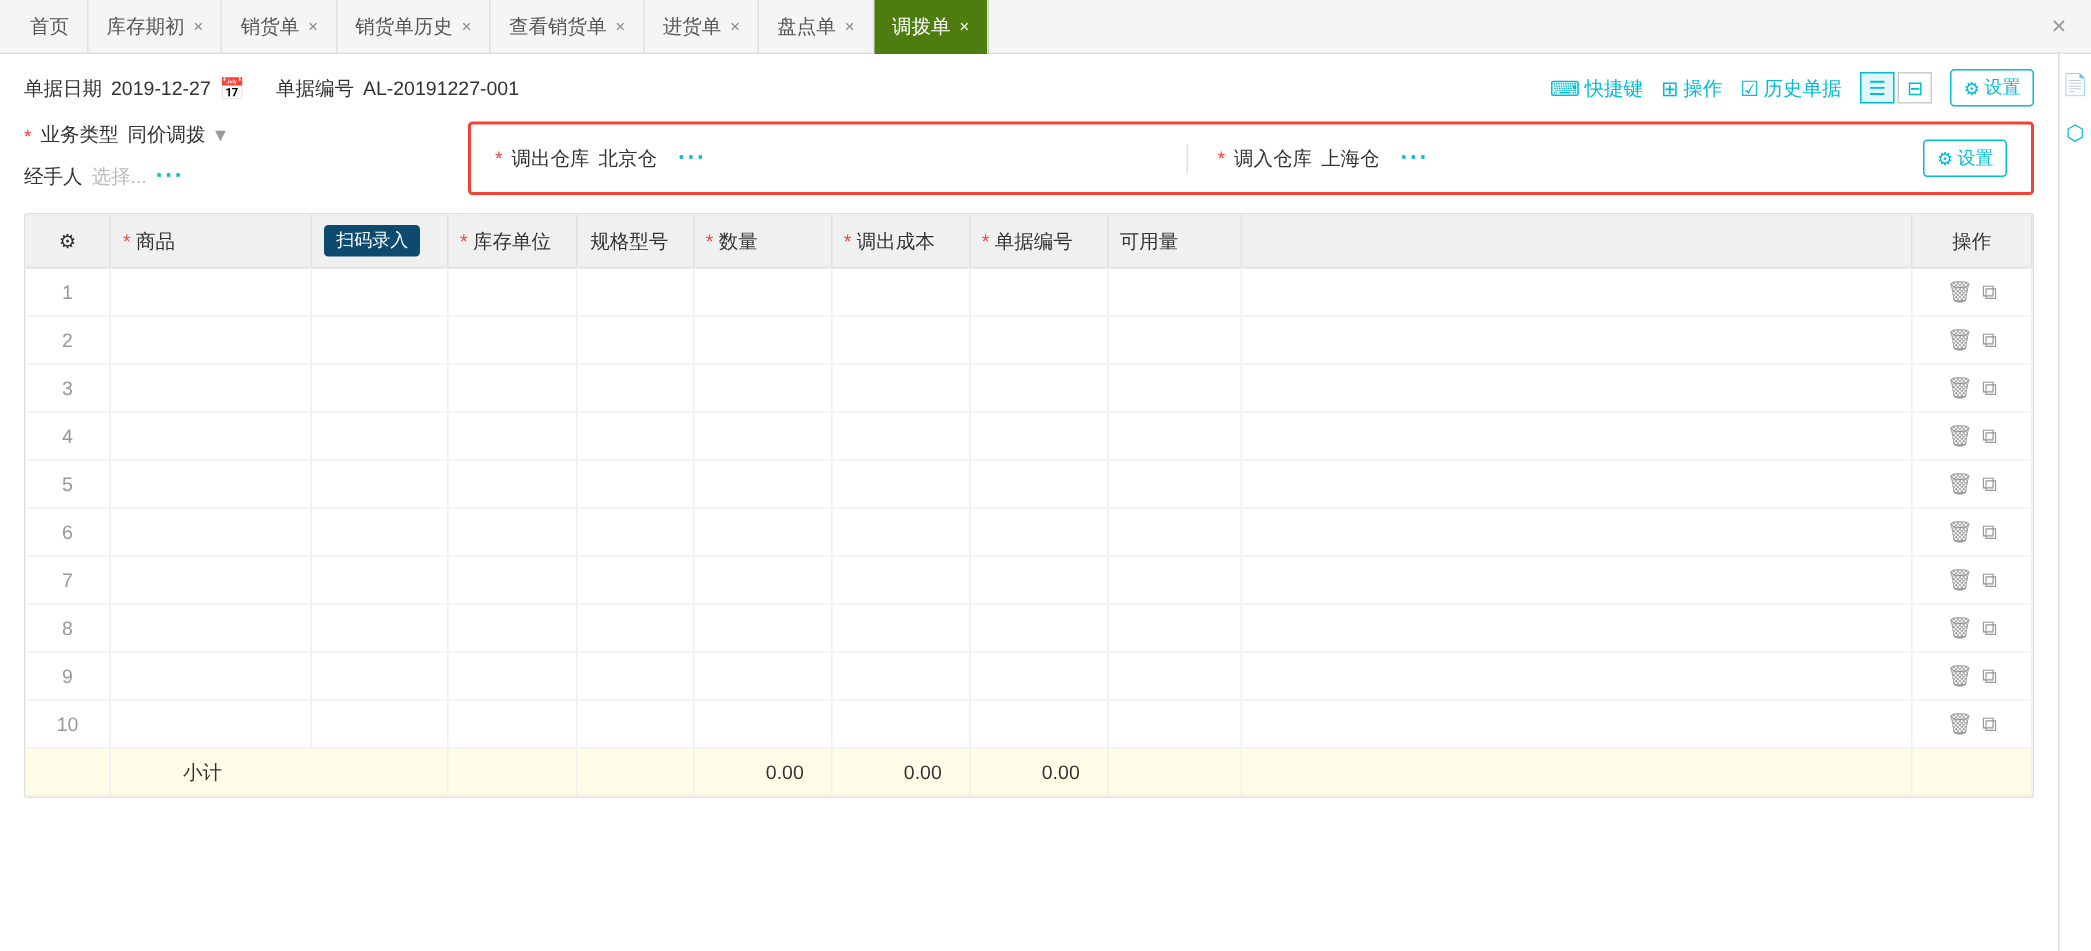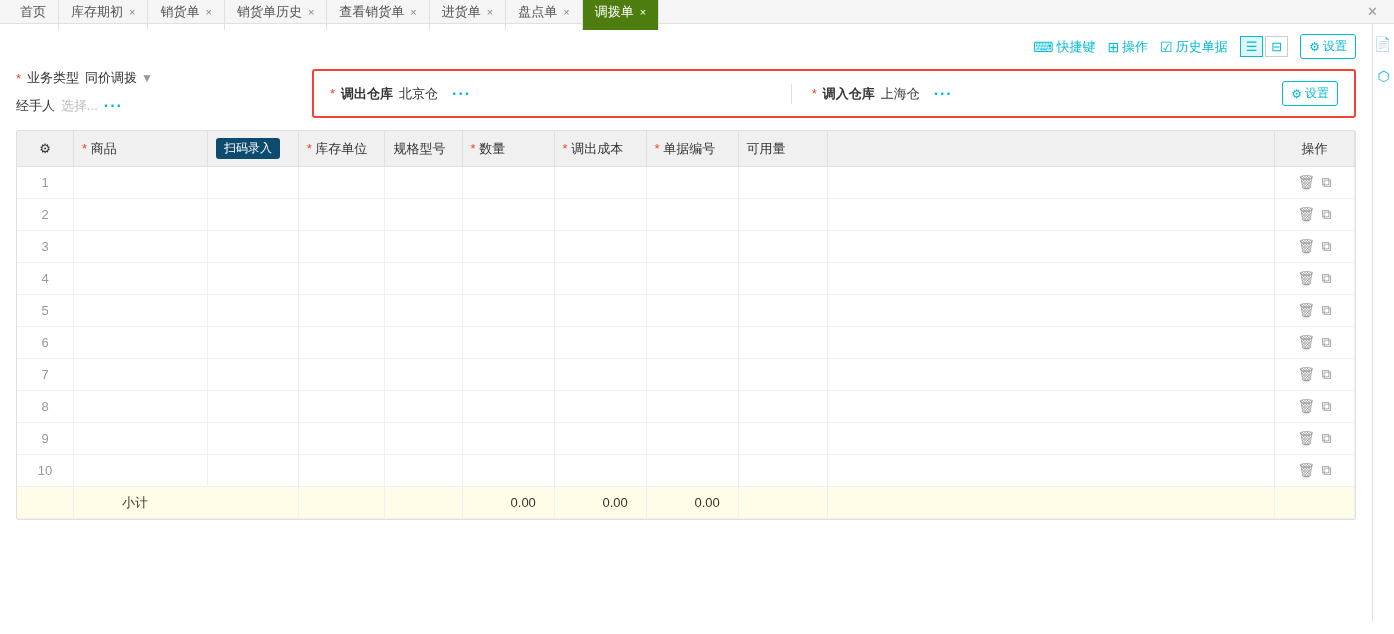--- a/index.html
+++ b/index.html
@@ -4,21 +4,21 @@
   <style>
     * { box-sizing: border-box; margin: 0; padding: 0; }
     body { font-family: 'Microsoft YaHei', sans-serif; font-size: 13px; color: #333; background: #fff; overflow: hidden; }
 
     
     .tab-bar {
       display: flex;
       align-items: center;
       border-bottom: 1px solid #e0e0e0;
       background: #f5f5f5;
-      height: 24px;
+      height: 36px;
       padding: 0 8px;
     }
     .tab-item {
       display: flex;
       align-items: center;
       padding: 0 12px;
       height: 36px;
       cursor: pointer;
       font-size: 13px;
       color: #555;
@@ -114,21 +114,21 @@
       align-items: center;
       gap: 20px;
     }
     .warehouse-field {
       display: flex;
       align-items: center;
       gap: 6px;
       flex: 1;
     }
     .warehouse-field .req { color: #f44336; }
-    .warehouse-field .wh-label { color: #333; font-weight: bold; }
+    .warehouse-field .wh-label { color: #333; }
     .warehouse-field .wh-value { color: #333; }
 
     .settings-btn-small {
       background: #fff;
       border: 1px solid #00bcd4;
       color: #00bcd4;
       padding: 3px 8px;
       border-radius: 3px;
       cursor: pointer;
       font-size: 12px;
@@ -286,20 +286,31 @@
     <span>调拨单</span>
     <span class="close-icon">×</span>
   </div>
   <div style="margin-left: auto; padding-right: 8px; cursor: pointer; color: #999;">✕</div>
 </div>
 
 <div class="main-layout">
   <div class="main-content">
 
     <div class="header-top">
+      <div class="header-left-fields">
+        <div class="header-field">
+          <span class="label">单据日期</span>
+          <span class="value">2019-12-27</span>
+          <span class="cal-icon">📅</span>
+        </div>
+        <div class="header-field">
+          <span class="label">单据编号</span>
+          <span class="value">AL-20191227-001</span>
+        </div>
+      </div>
       <div class="header-actions">
         <div class="action-item">
           <span style="font-size:14px;">⌨</span>
           <span>快捷键</span>
         </div>
         <div class="action-item">
           <span style="font-size:14px;">⊞</span>
           <span>操作</span>
         </div>
         <div class="action-item">

